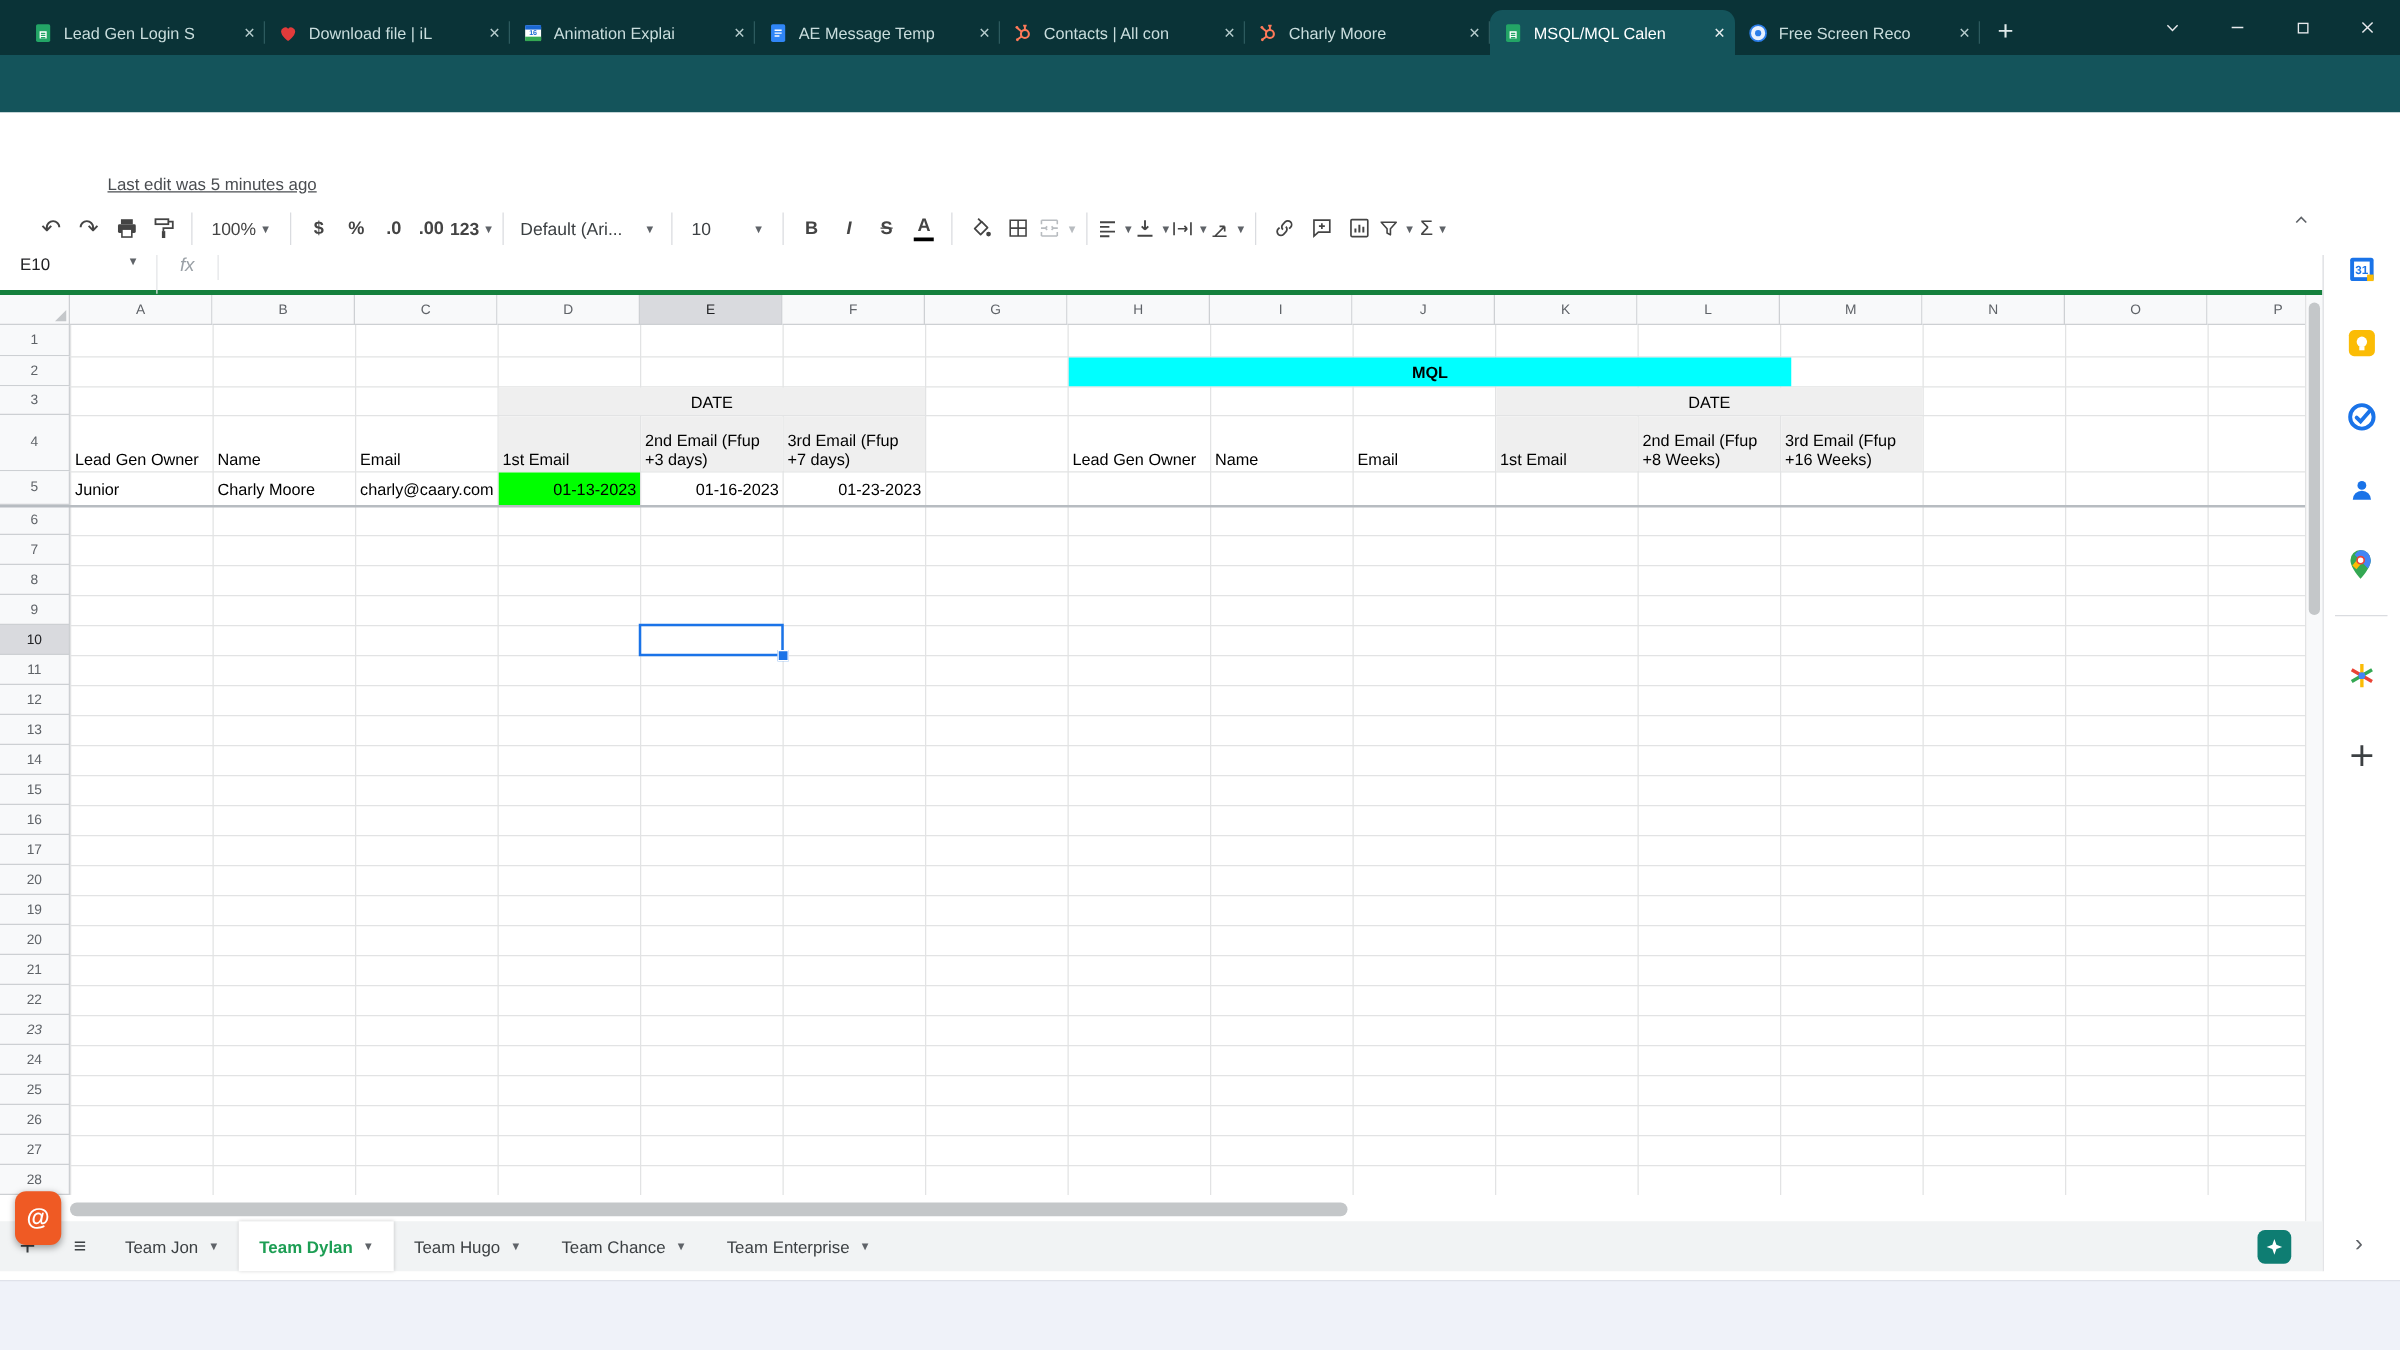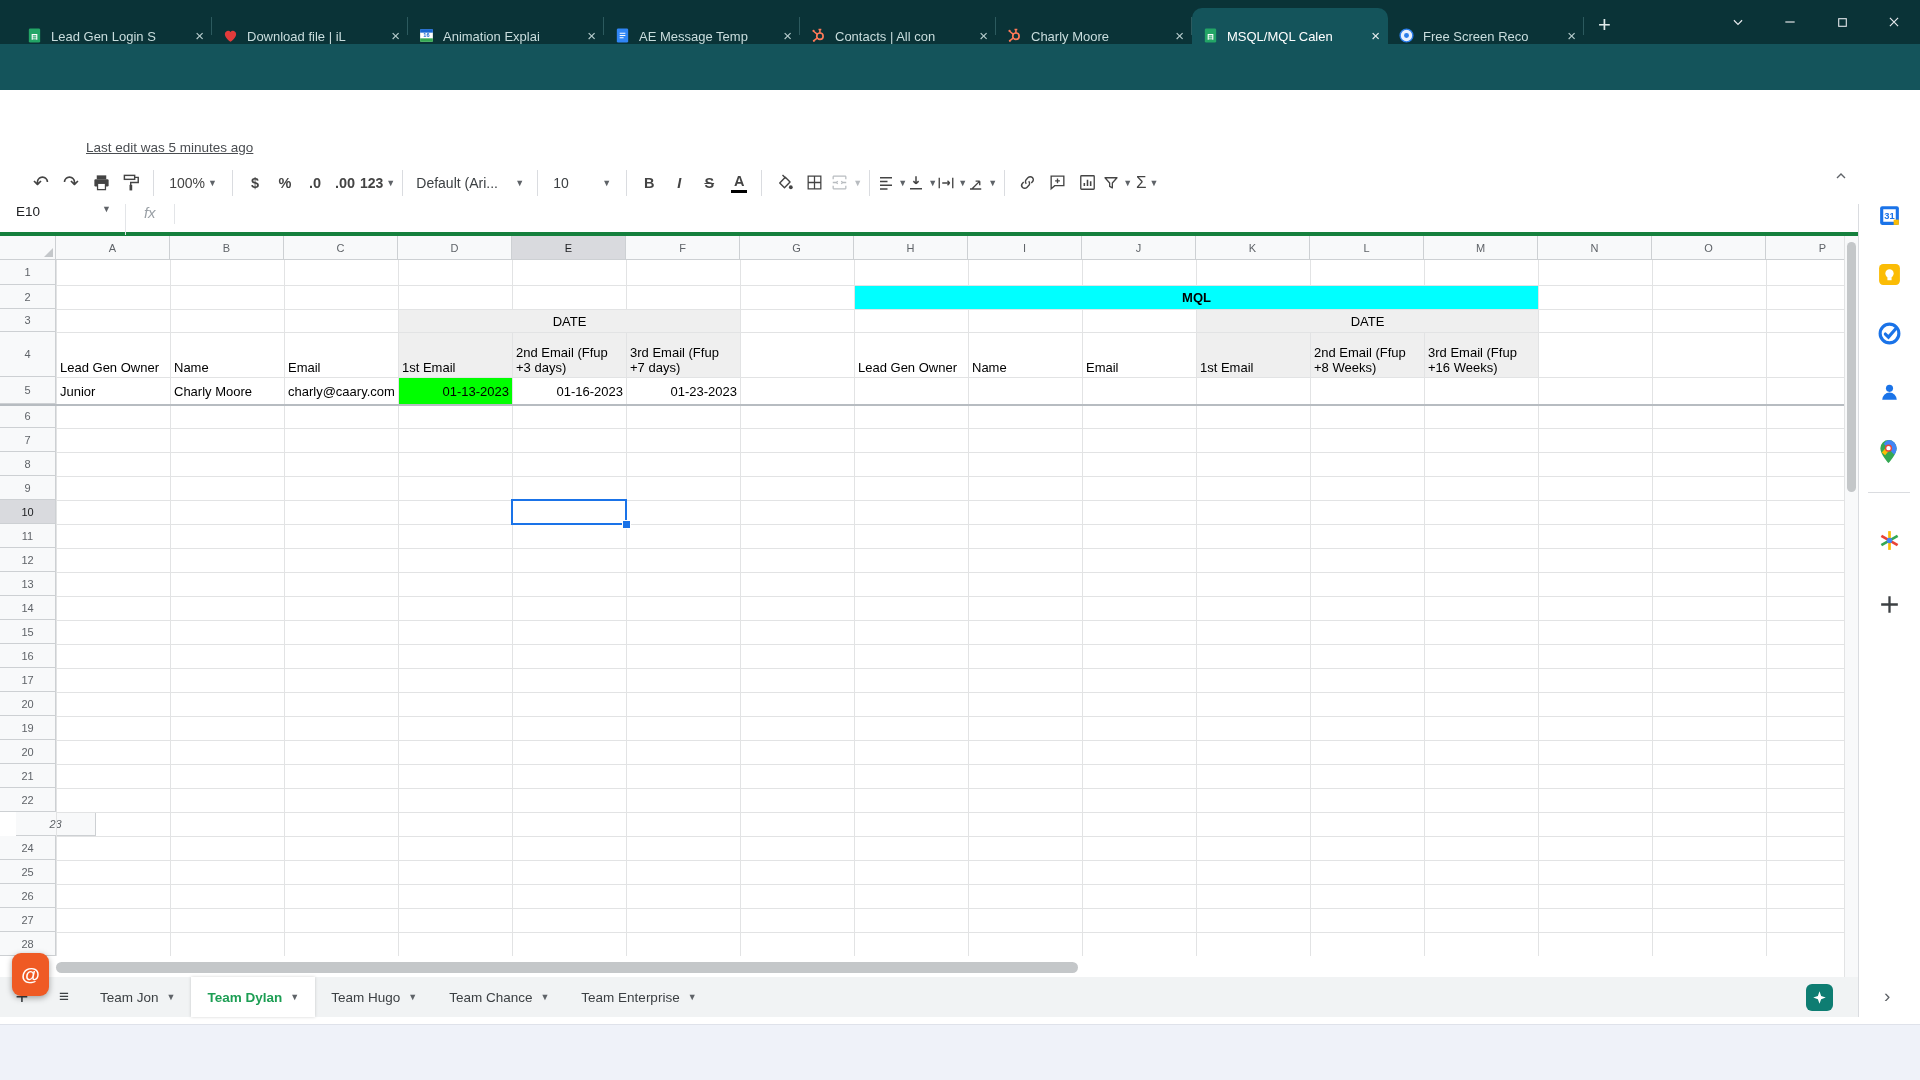--- a/index.html
+++ b/index.html
@@ -3,21 +3,21 @@
 <meta charset="utf-8">
 <style>
   html,body{margin:0;padding:0;width:1920px;height:1080px;overflow:hidden;
     font-family:"Liberation Sans", sans-serif; background:#fff;}
   .abs{position:absolute}
   svg{display:block}
 
   
   #tabbar{left:0;top:0;width:1920px;height:44px;background:#0a3337}
   .tab{position:absolute;top:8px;height:36px;width:196px;border-radius:10px 10px 0 0;
-    display:flex;align-items:flex-end;padding:0 8px 0 10px;box-sizing:border-box;
+    display:flex;align-items:center;padding:0 8px 0 10px;box-sizing:border-box;
     color:#c9dddd;font-size:13px;cursor:default}
   .tab.active{background:#14545b;color:#fff}
   .tab:not(.active)::after{content:"";position:absolute;right:0;top:9px;height:18px;width:1px;background:#2c5a5e}
   .tab .fav{width:17px;height:17px;margin-right:8px;flex:none}
   .tab .t{flex:1;white-space:nowrap;overflow:hidden}
   .tab .x{margin-left:6px;font-size:15px;color:inherit;opacity:.9;flex:none}
   #newtab{left:1598px;top:14px;color:#dfeaea;font-size:22px;line-height:22px}
   .winbtn{top:0;height:44px;width:52px;display:flex;align-items:center;justify-content:center;color:#e8eaed}
 
   
@@ -526,21 +526,21 @@
     <div class="hd" style="left: 0px; top: 336px; width: 56px; height: 24px;">13</div>
     <div class="hd" style="left: 0px; top: 360px; width: 56px; height: 24px;">14</div>
     <div class="hd" style="left: 0px; top: 384px; width: 56px; height: 24px;">15</div>
     <div class="hd" style="left: 0px; top: 408px; width: 56px; height: 24px;">16</div>
     <div class="hd" style="left: 0px; top: 432px; width: 56px; height: 24px; text-align: right;">17</div>
     <div class="hd" style="left: 0px; top: 456px; width: 56px; height: 24px;">20</div>
     <div class="hd" style="left: 0px; top: 480px; width: 56px; height: 24px;">19</div>
     <div class="hd" style="left: 0px; top: 504px; width: 56px; height: 24px;">20</div>
     <div class="hd" style="left: 0px; top: 528px; width: 56px; height: 24px;">21</div>
     <div class="hd" style="left: 0px; top: 552px; width: 56px; height: 24px;">22</div>
-    <div class="hd" style="left: 16px; top: 576px; width: 80px; height: 24px; font-style: italic;">23</div>
+    <div class="hd" style="left: 0px; top: 576px; width: 56px; height: 24px; font-style: italic;">23</div>
     <div class="hd" style="left: 0px; top: 600px; width: 56px; height: 24px;">24</div>
     <div class="hd" style="left: 0px; top: 624px; width: 56px; height: 24px;">25</div>
     <div class="hd" style="left: 0px; top: 648px; width: 56px; height: 24px;">26</div>
     <div class="hd" style="left: 0px; top: 672px; width: 56px; height: 24px;">27</div>
     <div class="hd" style="left: 0px; top: 696px; width: 56px; height: 24px;">28</div>
     <div class="gl" style="left: 56px; top: 24px; width: 1px; height: 696px;"></div>
     <div class="gl" style="left: 170px; top: 24px; width: 1px; height: 696px;"></div>
     <div class="gl" style="left: 284px; top: 24px; width: 1px; height: 696px;"></div>
     <div class="gl" style="left: 398px; top: 24px; width: 1px; height: 696px;"></div>
     <div class="gl" style="left: 512px; top: 24px; width: 1px; height: 696px;"></div>
@@ -575,21 +575,21 @@
     <div class="gl" style="left: 56px; top: 480px; width: 1824px; height: 1px;"></div>
     <div class="gl" style="left: 56px; top: 504px; width: 1824px; height: 1px;"></div>
     <div class="gl" style="left: 56px; top: 528px; width: 1824px; height: 1px;"></div>
     <div class="gl" style="left: 56px; top: 552px; width: 1824px; height: 1px;"></div>
     <div class="gl" style="left: 56px; top: 576px; width: 1824px; height: 1px;"></div>
     <div class="gl" style="left: 56px; top: 600px; width: 1824px; height: 1px;"></div>
     <div class="gl" style="left: 56px; top: 624px; width: 1824px; height: 1px;"></div>
     <div class="gl" style="left: 56px; top: 648px; width: 1824px; height: 1px;"></div>
     <div class="gl" style="left: 56px; top: 672px; width: 1824px; height: 1px;"></div>
     <div class="gl" style="left: 56px; top: 696px; width: 1824px; height: 1px;"></div>
-    <div class="cell b center" style="left: 855px; top: 50px; width: 683px; height: 23px; background: rgb(0, 255, 255);">MQL</div>
+    <div class="cell b center" style="left: 855px; top: 50px; width: 578px; height: 23px; background: rgb(0, 255, 255);">MQL</div>
     <div class="cell center" style="left: 399px; top: 74px; width: 341px; height: 22px; background: rgb(239, 239, 239);">DATE</div>
     <div class="cell center" style="left: 1197px; top: 74px; width: 341px; height: 22px; background: rgb(239, 239, 239);">DATE</div>
     <div class="cell bottom wrap" style="left: 57px; top: 97px; width: 113px; height: 44px;">Lead Gen Owner</div>
     <div class="cell bottom" style="left: 171px; top: 97px; width: 113px; height: 44px;">Name</div>
     <div class="cell bottom" style="left: 285px; top: 97px; width: 113px; height: 44px;">Email</div>
     <div class="cell bottom" style="left: 399px; top: 97px; width: 113px; height: 44px; background: rgb(239, 239, 239);">1st Email</div>
     <div class="cell bottom wrap" style="left: 513px; top: 97px; width: 113px; height: 44px; background: rgb(239, 239, 239);">2nd Email (Ffup +3 days)</div>
     <div class="cell bottom wrap" style="left: 627px; top: 97px; width: 113px; height: 44px; background: rgb(239, 239, 239);">3rd Email (Ffup +7 days)</div>
     <div class="cell bottom wrap" style="left: 855px; top: 97px; width: 113px; height: 44px;">Lead Gen Owner</div>
     <div class="cell bottom" style="left: 969px; top: 97px; width: 113px; height: 44px;">Name</div>

